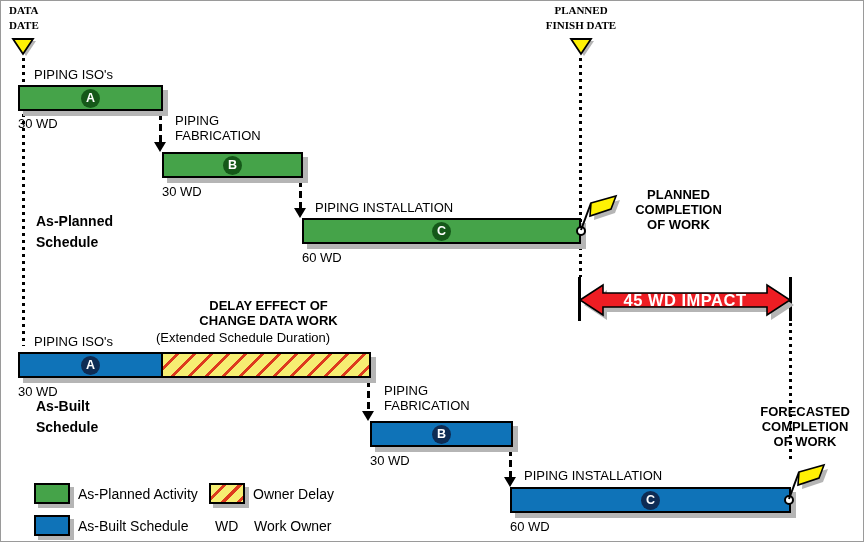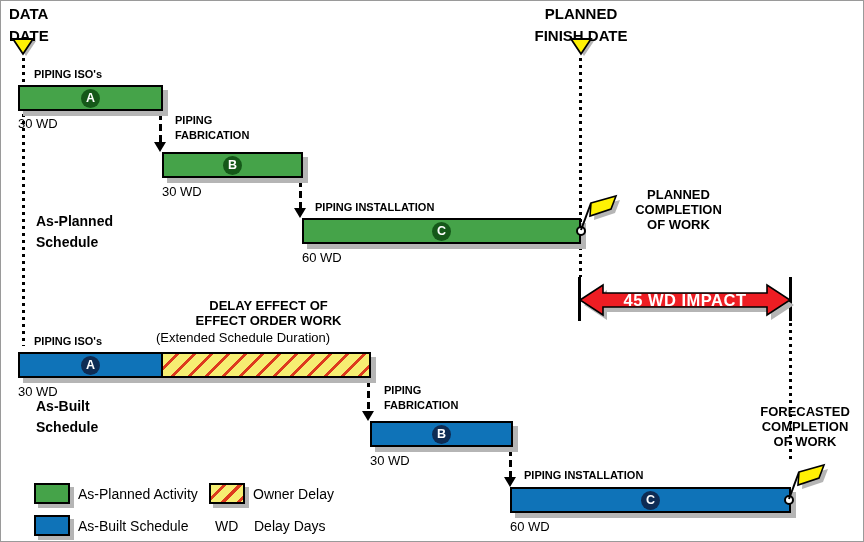--- a/index.html
+++ b/index.html
@@ -1,25 +1,25 @@
 <!DOCTYPE html>
 <html style="--as-planned-green: #45A349; --as-built-blue: #0F73B8; --owner-delay-yellow: #F6EE72; --owner-delay-stripe: #DD3A1E; --impact-red: #EE1D23; --milestone-yellow: #FFF104; --planned-circle: #155819; --built-circle: #0E2C54; --shadow-gray: #B5B5B5;"><head>
 <meta charset="utf-8">
 <style>
   html,body{margin:0;padding:0;background:#fff;}
   #canvas{
     position:relative;width:864px;height:542px;background:#fff;
     border:1px solid #9a9a9a;box-sizing:border-box;overflow:hidden;
     font-family:"Liberation Sans",sans-serif;color:#000;
   }
-  .lbl{position:absolute;font-weight:bold;font-size:11px;line-height:15px;white-space:pre-line;}
+  .lbl{position:absolute;font-weight:normal;font-size:13px;line-height:15px;white-space:pre-line;}
   .dur{position:absolute;font-size:13px;line-height:15px;text-align:left;}
   .section-lbl{position:absolute;font-weight:bold;font-size:14px;line-height:21px;white-space:pre-line;}
   .completion-lbl{position:absolute;font-weight:bold;font-size:13px;line-height:15px;text-align:center;white-space:pre-line;}
-  .marker-lbl{position:absolute;font-weight:bold;font-size:15px;line-height:22px;white-space:pre-line;}
+  .marker-lbl{position:absolute;font-weight:bold;font-size:11px;line-height:15px;white-space:pre-line;font-family:Liberation Serif, serif;}
   .dotline{position:absolute;width:2.5px;background-image:repeating-linear-gradient(to bottom,#000 0 3px,transparent 3px 7px);}
   .dashline{position:absolute;width:3px;background-image:repeating-linear-gradient(to bottom,#000 0 7px,transparent 7px 11px);}
   .arrowhead-down{position:absolute;width:0;height:0;border-left:6px solid transparent;border-right:6px solid transparent;border-top:10px solid #000;}
   .bar{
     position:absolute;height:26px;box-sizing:border-box;border:2px solid #000;
     box-shadow:5px 5px 0 var(--shadow-gray,#b5b5b5);
     display:flex;align-items:center;justify-content:center;
   }
   .bar.green{background:var(--as-planned-green,#45A349);}
   .bar.blue{background:var(--as-built-blue,#0F73B8);}
@@ -108,21 +108,21 @@
     <polygon points="6,24 29,9 29,17 193,17 193,9 216,24 193,39 193,31 29,31 29,39" fill="#b5b5b5"></polygon>
     <polygon points="2,19 25,4 25,12 189,12 189,4 212,19 189,34 189,26 25,26 25,34" fill="var(--impact-red,#EE1D23)" stroke="#000" stroke-width="1.6"></polygon>
     <text x="107" y="25" text-anchor="middle" class="impact-text">45 WD IMPACT</text>
   </svg>
   <div class="dotline z1" style="left:788px;top:322px;height:138px;"></div>
 
   <div class="section-lbl" style="left:35px;top:395px;">As-Built
 Schedule</div>
 
   <div class="completion-lbl" style="left:155px;top:297px;width:225px;">DELAY EFFECT OF
-EFFECT ORDER WORK</div>
+CHANGE DATA WORK</div>
   <div class="dur" style="left:155px;top:329px;width:225px;">(Extended Schedule Duration)</div>
 
   <div class="lbl" style="left:33px;top:333px;">PIPING ISO's</div>
   <div class="bar split z5" style="left:17px;top:351px;width:353px;">
     <div class="seg-blue" style="width:143px;">
       <div class="badge navy">A</div>
     </div>
     <div class="seg-hatch"></div>
   </div>
   <div class="dur" style="left:17px;top:383px;width:145px;">30 WD</div>
@@ -159,15 +159,15 @@
   <div class="swatch green" style="left:33px;top:482px;"></div>
   <div class="legend-lbl" style="left:77px;top:485px;">As-Planned Activity</div>
 
   <div class="swatch hatch" style="left:208px;top:482px;"></div>
   <div class="legend-lbl" style="left:252px;top:485px;">Owner Delay</div>
 
   <div class="swatch blue" style="left:33px;top:514px;"></div>
   <div class="legend-lbl" style="left:77px;top:517px;">As-Built Schedule</div>
 
   <div class="legend-lbl" style="left:214px;top:517px;">WD</div>
-  <div class="legend-lbl" style="left:253px;top:517px;">Delay Days</div>
+  <div class="legend-lbl" style="left:253px;top:517px;">Work Owner</div>
 
 </div>
 
 </body></html>

